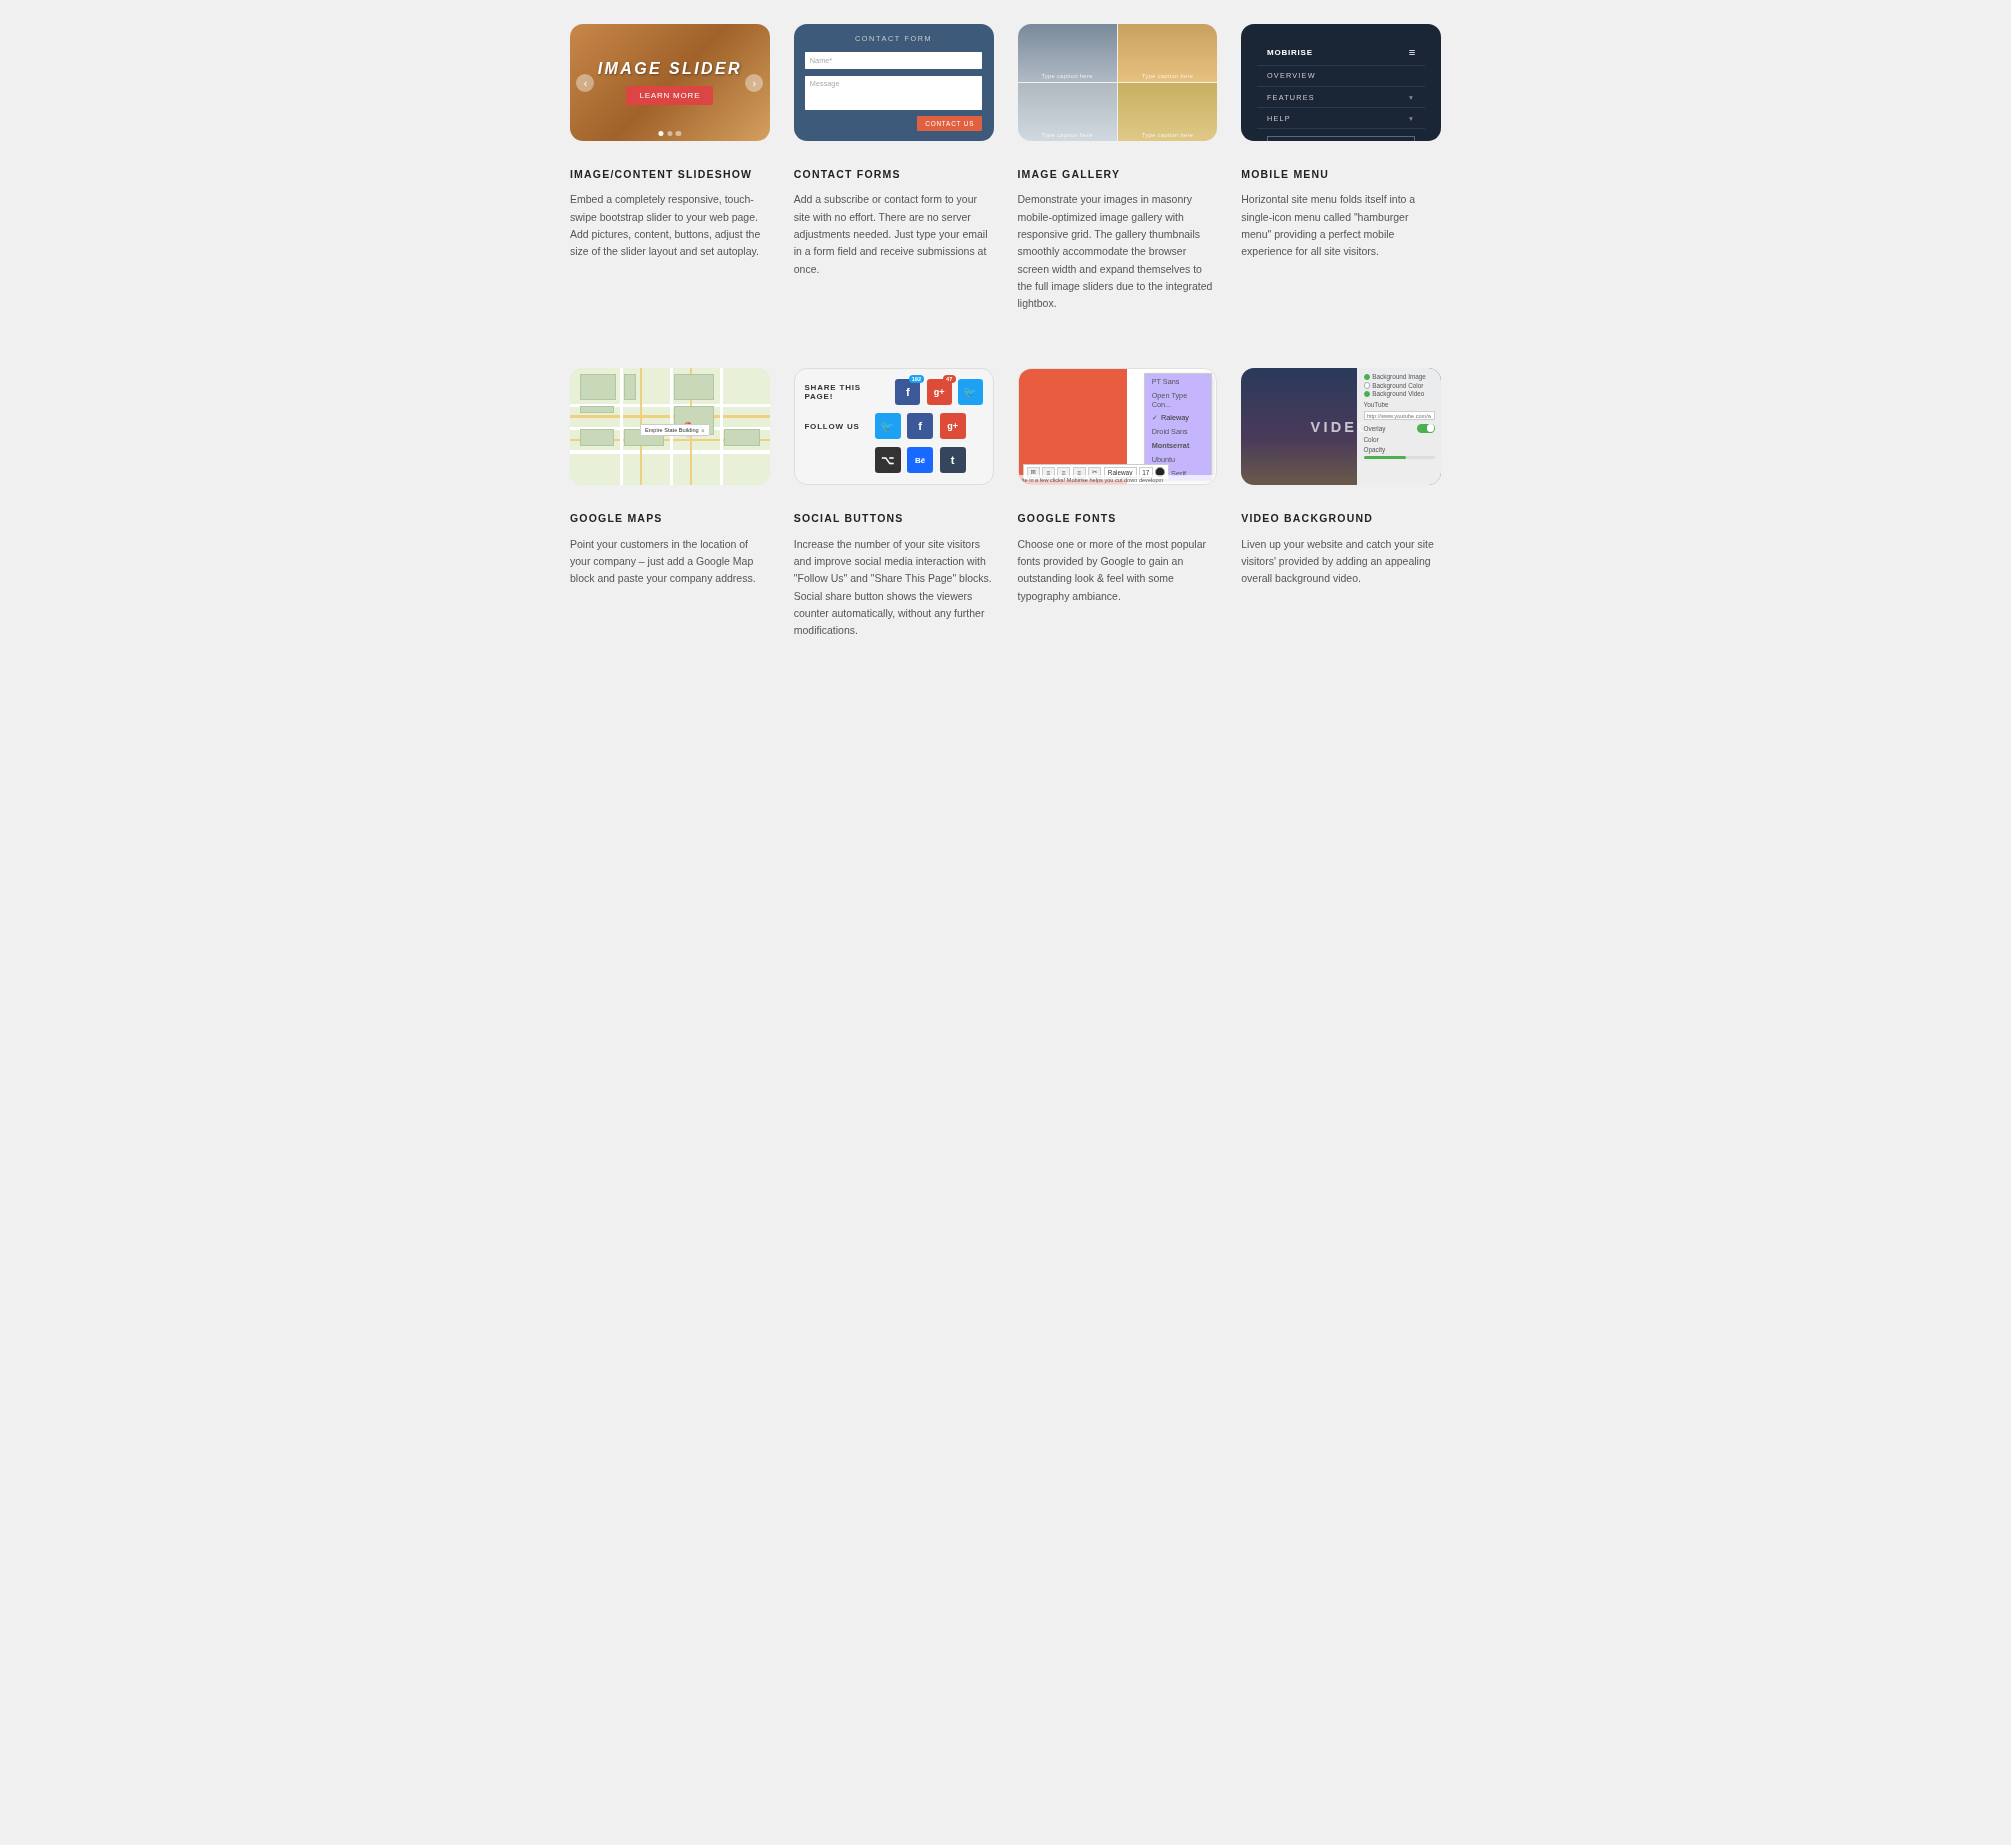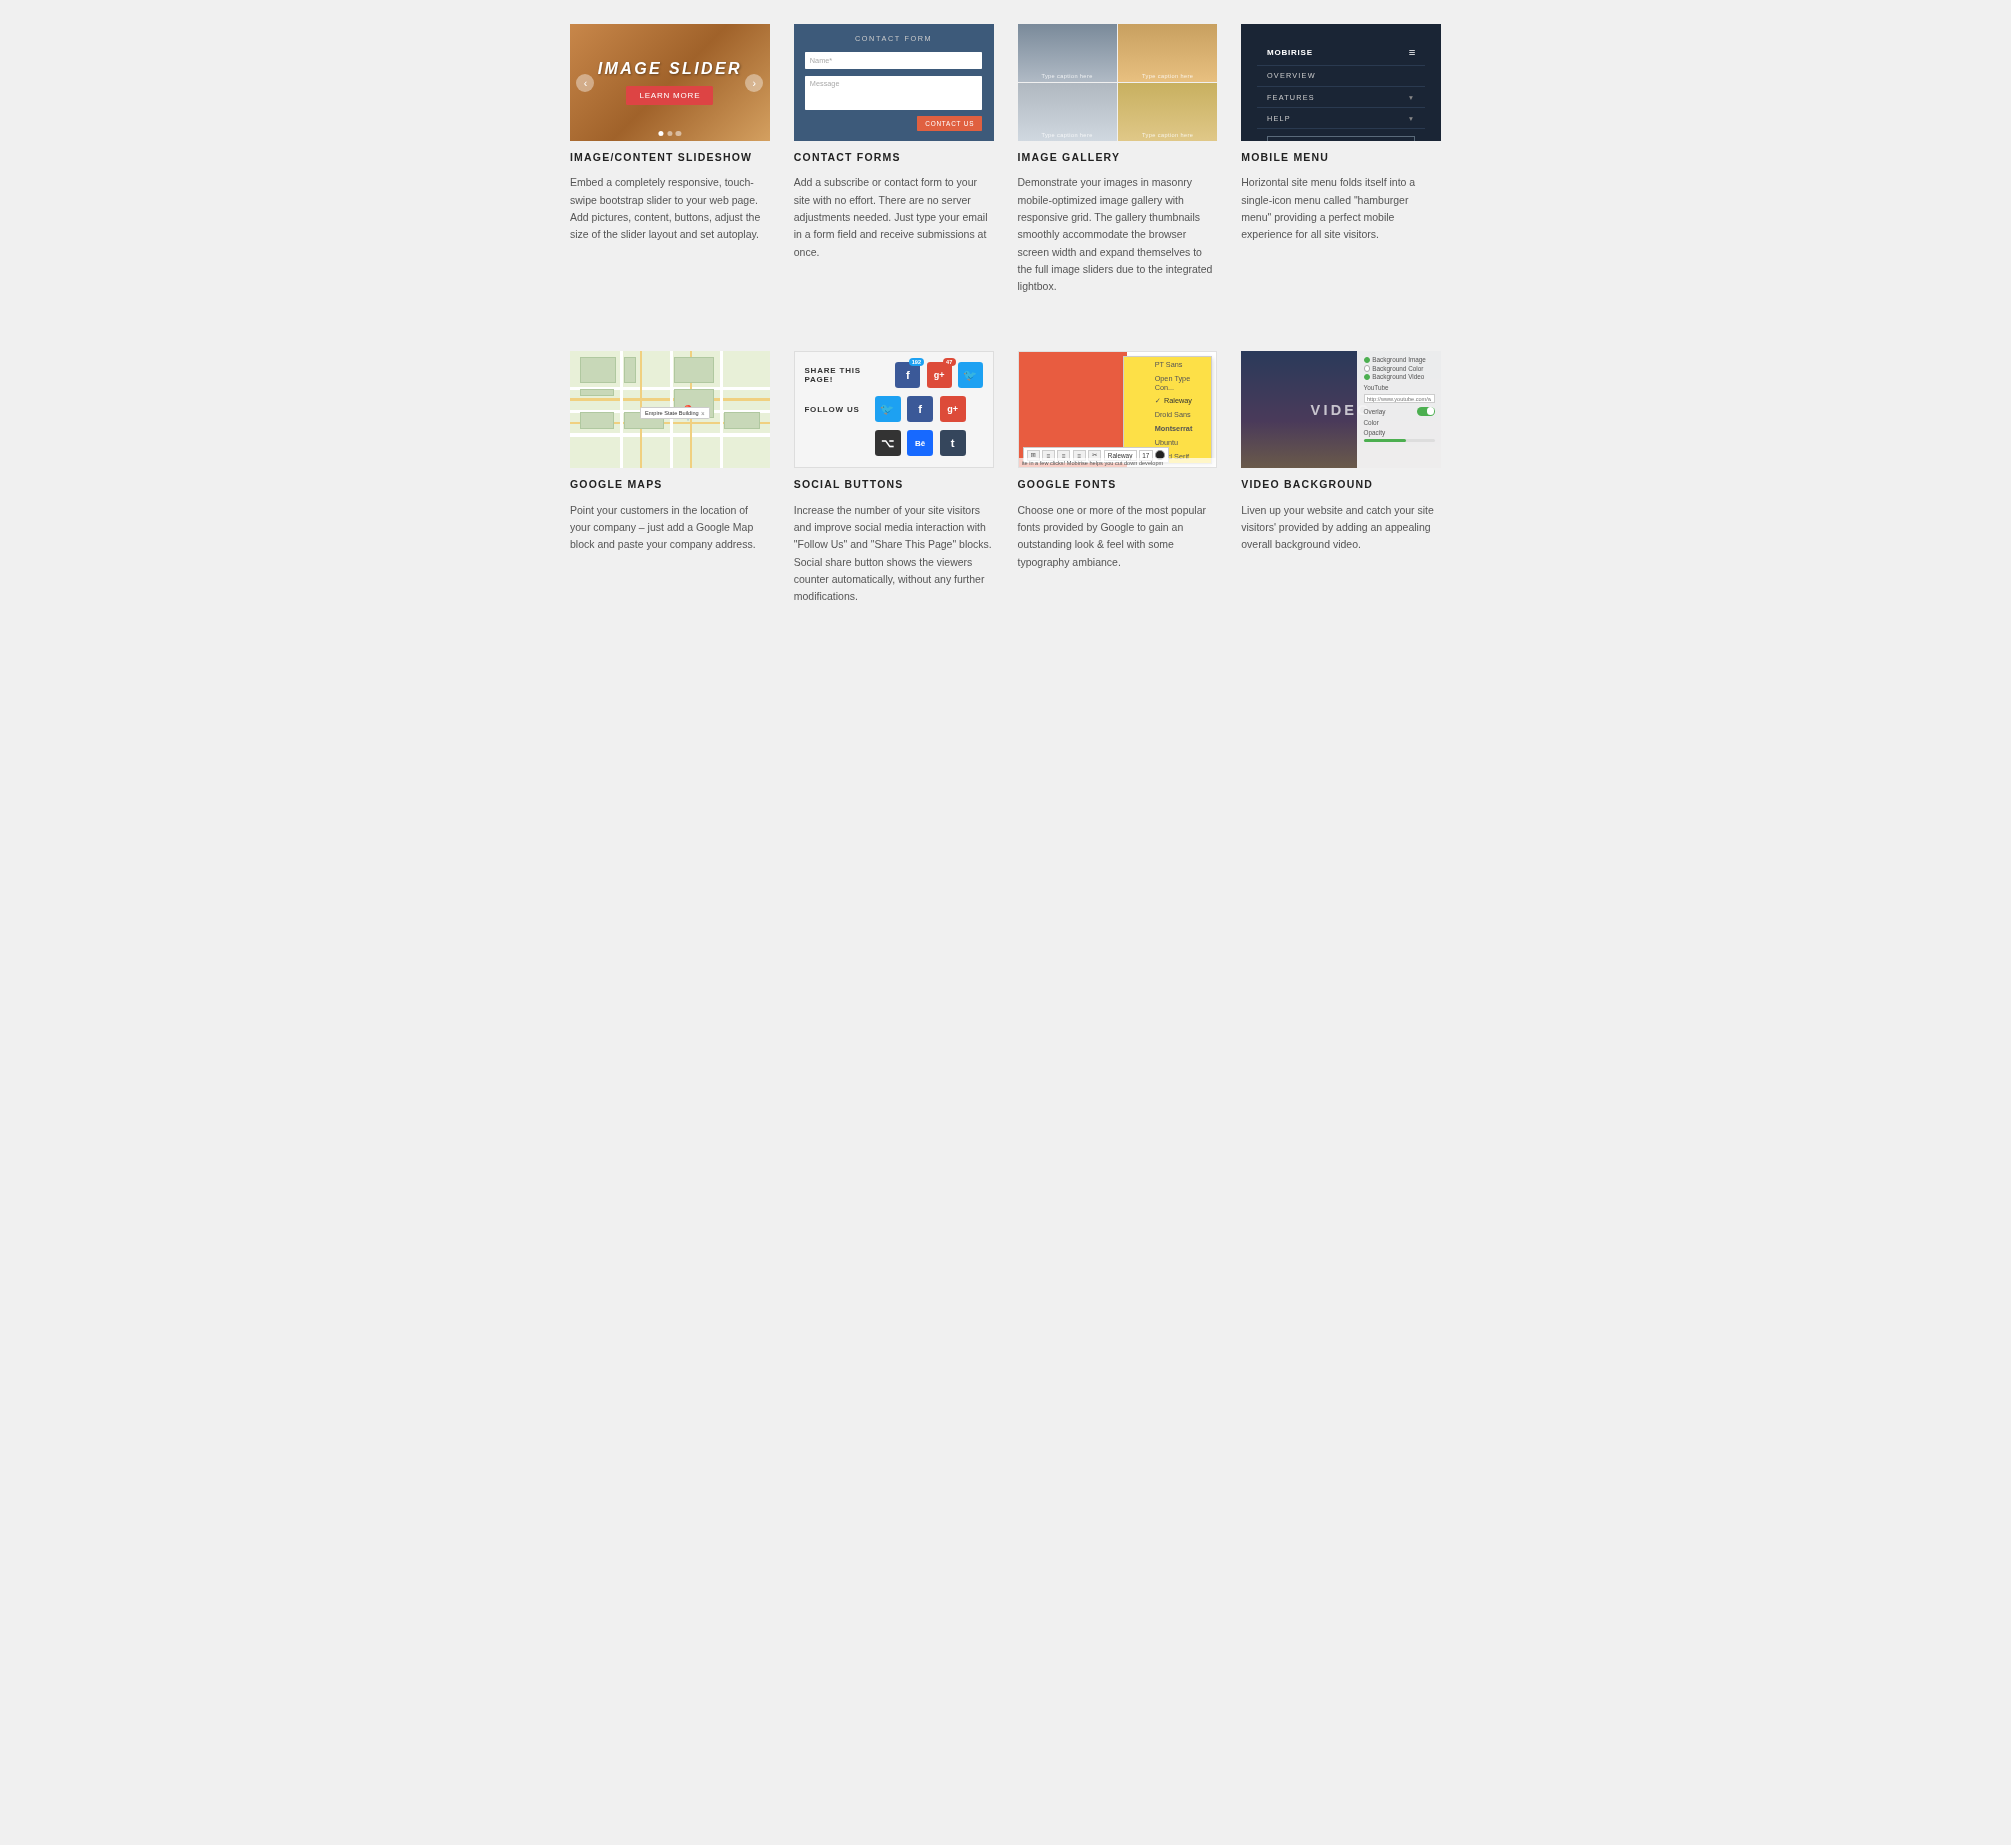--- a/index.html
+++ b/index.html
@@ -20,22 +20,22 @@
       margin-bottom: 40px;
     }
     .feature-card {
       display: flex;
       flex-direction: column;
     }
     .feature-preview {
       width: 100%;
       height: 117px;
       overflow: hidden;
-      margin-bottom: 10px;
-      border-radius: 0;
+      margin-bottom: 27px;
+      border-radius: 13px;
     }
     .feature-title {
       font-size: 10.5px;
       font-weight: 700;
       letter-spacing: 1.2px;
       text-transform: uppercase;
       margin-bottom: 11.3px;
       color: #222;
     }
     .feature-desc {
@@ -312,26 +312,25 @@
     }
     .fonts-orange-bg {
       background: #e85c40;
       width: 55%;
       height: 100%;
     }
     .fonts-dropdown {
       position: absolute;
       right: 4px;
       top: 4px;
-      background: #fde047;
+      background: #c4b5fd;
       border: 0.8px solid #ccc;
-      width: 89px;
+      width: 68px;
       font-size: 7.3px;
       box-shadow: 1.6px 1.6px 4.8px rgba(0,0,0,0.15);
-      padding-left: 24px;
     }
     .fonts-dropdown-item {
       padding: 2.4px 6.4px;
       color: #555;
       display: flex; align-items: center; gap: 3.2px;
     }
     .fonts-dropdown-item.active { color: #333; }
     .fonts-dropdown-item.bold { font-weight: 700; }
     .fonts-checkmark { color: #555; font-size: 7.3px; }
     .fonts-toolbar {

